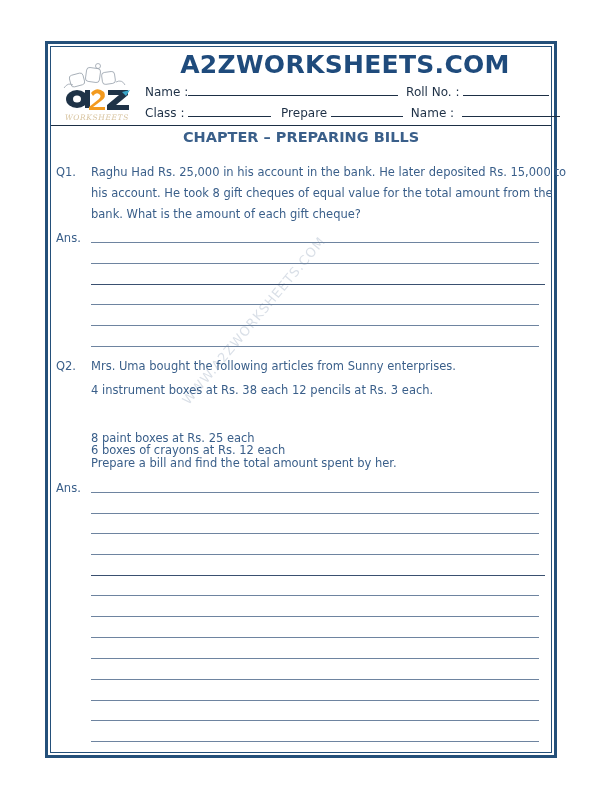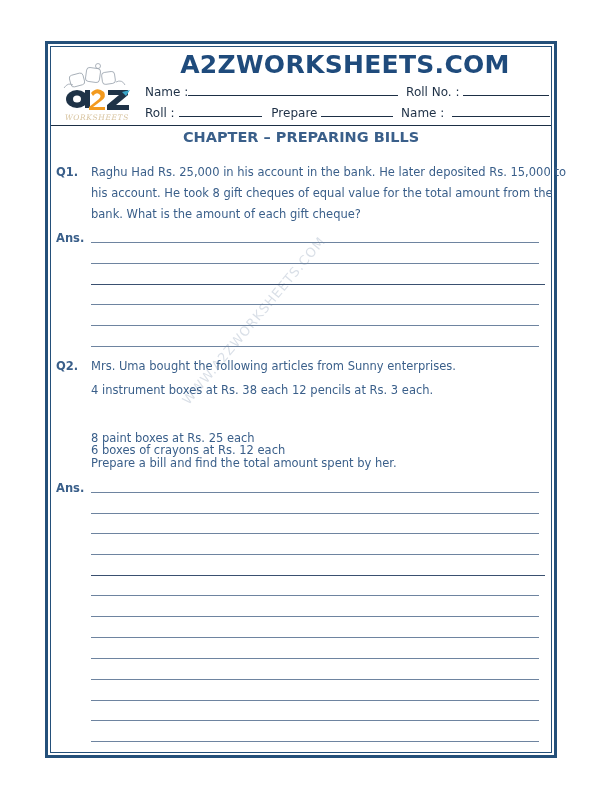--- a/index.html
+++ b/index.html
@@ -80,21 +80,20 @@
       text-align: center;
       font-weight: bold;
       font-size: 14.5px;
       color: #3a5f8a;
     }
     .qnum, .ans-label {
       position: absolute;
       left: 56px;
       font-size: 11.5px;
       color: #3a5f8a;
-      font-weight: bold;
     }
     .qline {
       position: absolute;
       left: 91px;
       font-size: 11.5px;
       color: #3a5f8a;
       white-space: nowrap;
     }
     .rule {
       position: absolute;
@@ -154,21 +153,21 @@
 
 <div class="site-title">A2ZWORKSHEETS.COM</div>
 
 <div class="form-row" style="top:84px;">
   <span>Name :</span><span class="blank" style="width:210px;"></span>
   <span style="margin-left:4px;">Roll No. :</span>
   <span class="blank" style="width:86px;"></span>
 </div>
 
 <div class="form-row" style="top:105px;">
-  <span>Roll :</span>
+  <span>Class :</span>
   <span class="blank" style="width:83px;"></span>
   <span style="margin-left:6px;">Prepare</span>
   <span class="blank" style="width:72px;"></span>
   <span style="margin-left:4px;">Name :</span>
   <span class="blank" style="width:98px;margin-left:4px;"></span>
 </div>
 
 <div class="header-sep"></div>
 
 <div class="chapter-title">CHAPTER – PREPARING BILLS</div>

